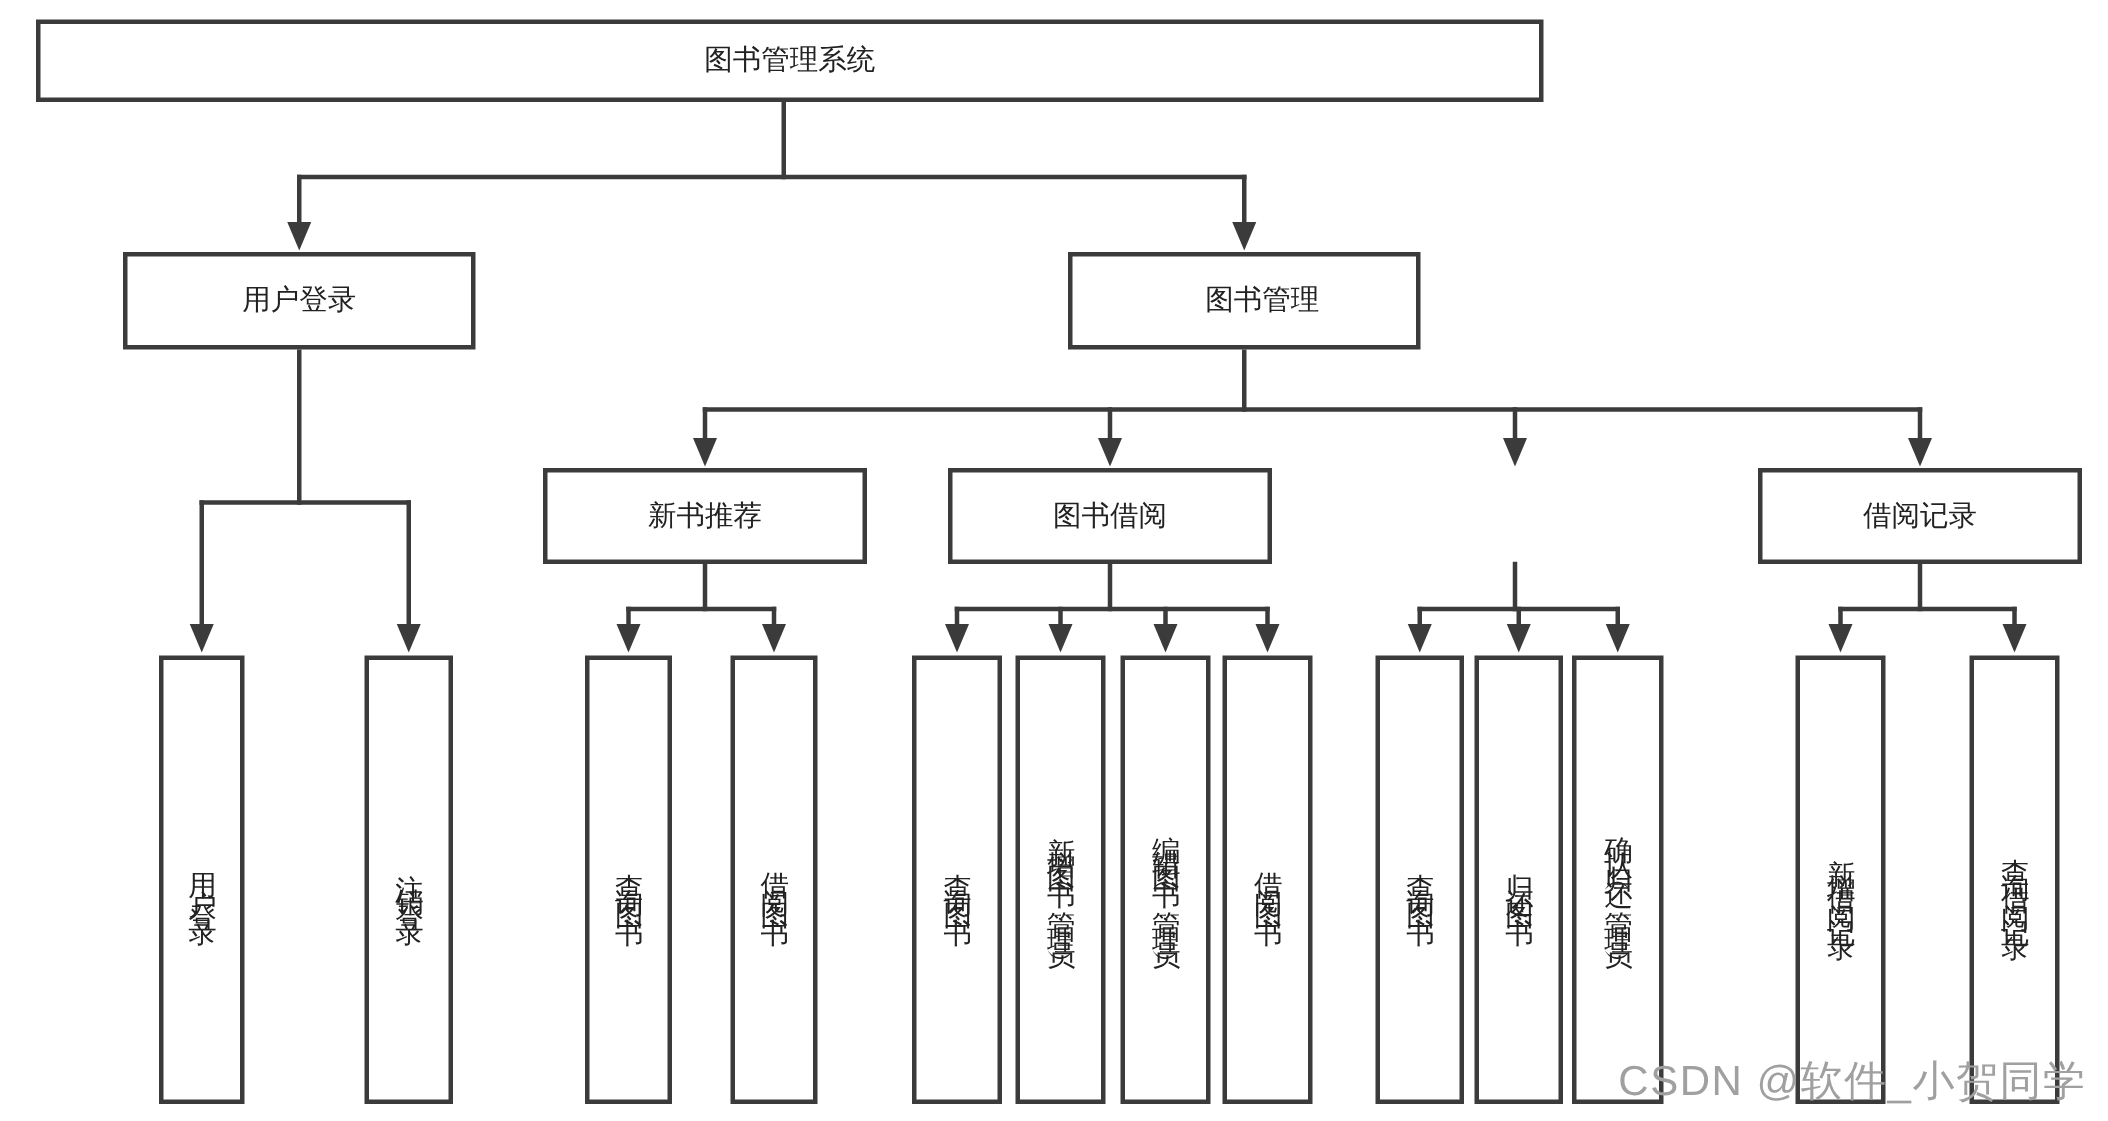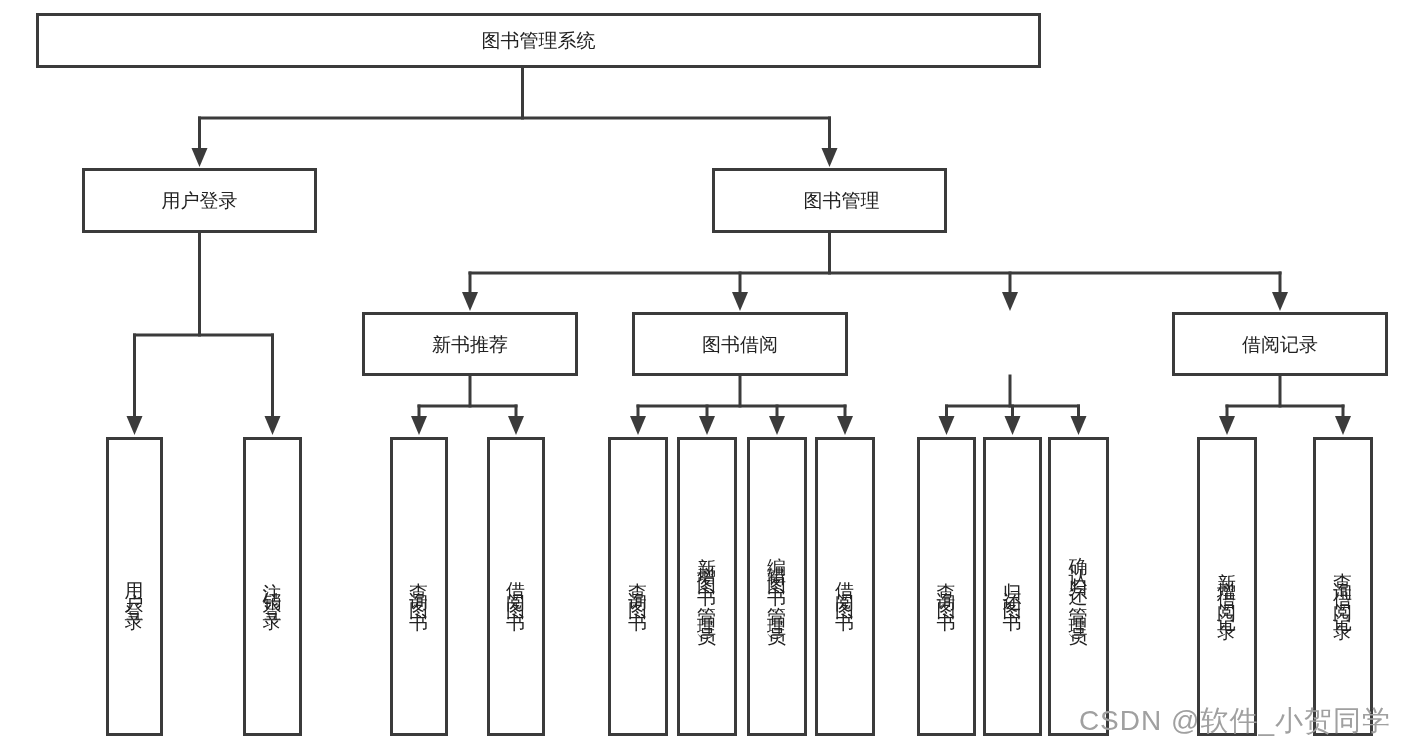--- a/index.html
+++ b/index.html
@@ -106,21 +106,21 @@
     <path d="M1078.5,406 V417"></path>
       <polygon points="1070.5,416 1086.5,416 1078.5,435"></polygon>
 
     <path d="M1227,406 H1343"></path>
     <path d="M1227,406 V417"></path>
       <polygon points="1219,416 1235,416 1227,435"></polygon>
     <path d="M1343,406 V417"></path>
       <polygon points="1335,416 1351,416 1343,435"></polygon>
   </svg>
 
-  <div class="box" style="left:36px;top:13px;width:1005px;height:55px;">
+  <div class="box" style="left:24px;top:13px;width:1005px;height:55px;">
     <span>图书管理系统</span>
   </div>
 
   <div class="box" style="left:82px;top:168px;width:235px;height:65px;">
     <span>用户登录</span>
   </div>
   <div class="box" style="left:712px;top:168px;width:235px;height:65px;padding-left:24px;">
     <span>图书管理</span>
   </div>
 

